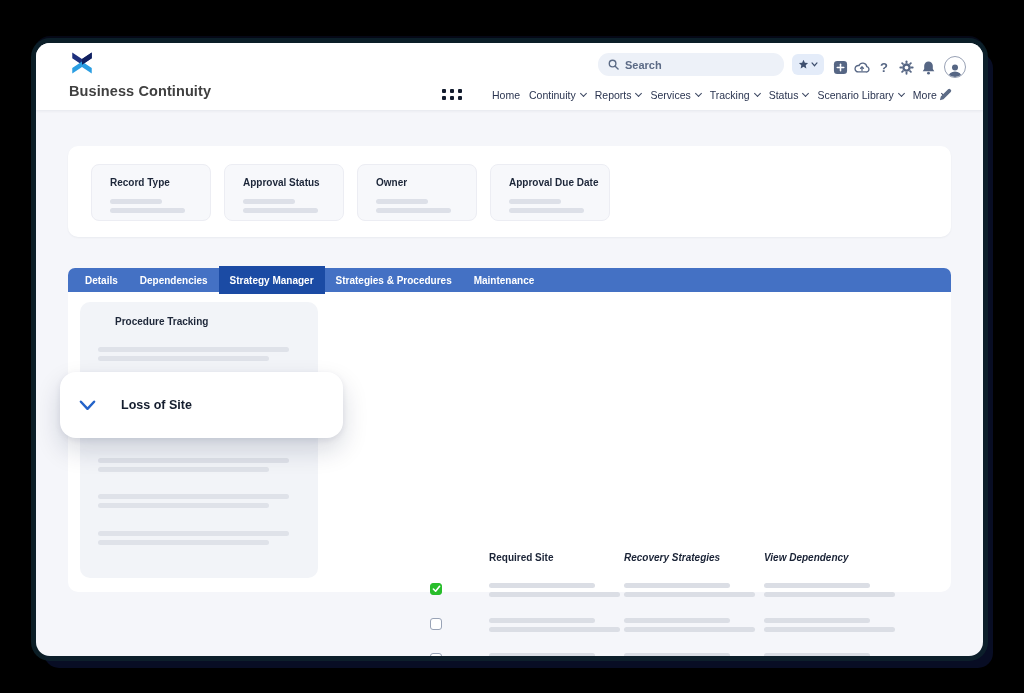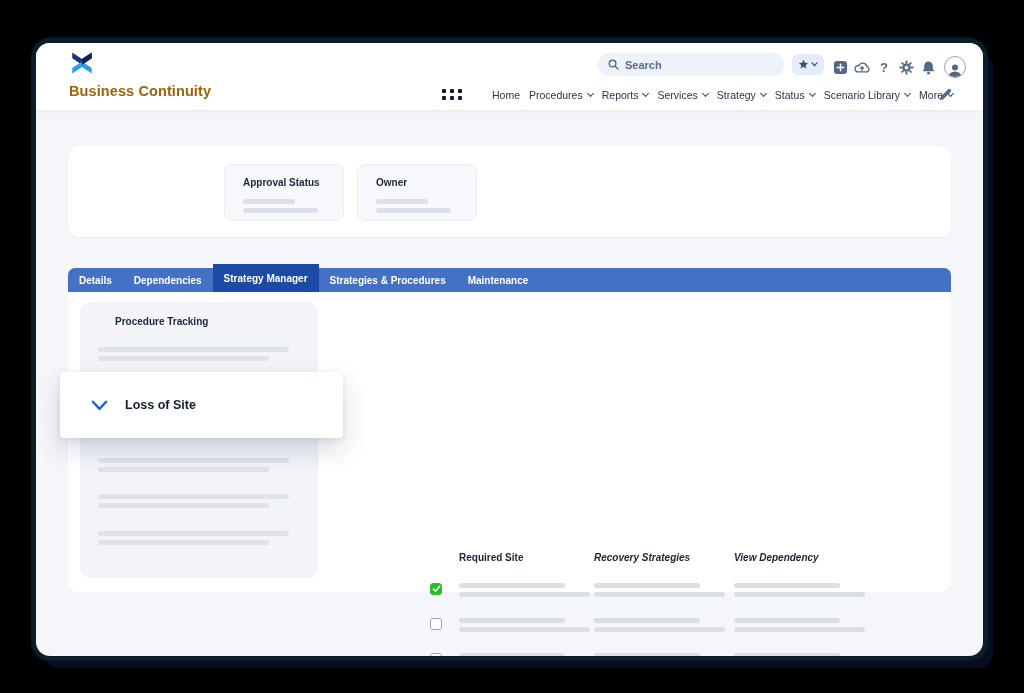--- a/index.html
+++ b/index.html
@@ -11,21 +11,21 @@
   .window {
     position:absolute; left:36px; top:43px; width:947px; height:613px;
     background:var(--page-bg,#f5f6fa); border-radius:14px; overflow:hidden;
     box-shadow: 0 0 0 5px rgba(13,34,44,0.85), 9px 11px 0 1px rgba(9,14,40,0.9), 0 -5px 0 2px rgba(9,14,40,0.55);
   }
 
   
   .appbar { position:absolute; left:0; top:0; right:0; height:67px; background:#fff;
             box-shadow:0 1px 3px rgba(20,30,60,0.07); z-index:3; }
   .logo { position:absolute; left:33px; top:7px; width:26px; height:26px; }
-  .brand { position:absolute; left:33px; top:40px; font-size:14.5px; font-weight:700; color:#a16207; letter-spacing:.1px; }
+  .brand { position:absolute; left:33px; top:40px; font-size:14.5px; font-weight:700; color:#404040; letter-spacing:.1px; }
 
   .search { position:absolute; left:562px; top:10px; width:186px; height:23px; background:#edf1f8;
             border-radius:11px; display:flex; align-items:center; gap:6px; padding:0 10px; }
   .search svg { flex:0 0 auto; }
   .search input { border:none; outline:none; background:transparent; font-size:11px; color:#45536e; width:100%;
                   font-family:inherit; font-weight:600; }
   .search input::placeholder { color:#5c6b86; opacity:1; }
 
   .fav-pill { position:absolute; left:756px; top:11px; width:32px; height:21px; background:#e4ecf9;
               border-radius:6px; display:flex; align-items:center; justify-content:center; gap:2px; cursor:pointer; }
@@ -50,46 +50,46 @@
   .filters-card { position:absolute; left:32px; top:103px; width:883px; height:91px; background:#fff;
                   border-radius:10px; box-shadow:0 1px 2px rgba(20,30,60,0.05); }
   .field-card { position:absolute; top:18px; width:120px; height:57px; background:#f7f8fb;
                 border:1px solid #ecedf3; border-radius:8px; padding:12px 0 0 18px; }
   .field-label { font-size:10px; font-weight:700; color:#1c2639; white-space:nowrap; }
   .sk { background:#dde0e8; border-radius:2.5px; height:5px; }
   .field-card .sk1 { width:52px; margin-top:11px; }
   .field-card .sk2 { width:75px; margin-top:4px; }
 
   .tabsbar { position:absolute; left:32px; top:225px; width:883px; height:24px; background:var(--tab-bar,#4471c4);
-             border-radius:7px 7px 0 0; display:flex; align-items:flex-end; padding-left:0; z-index:2; }
+             border-radius:7px 7px 0 0; display:flex; align-items:center; padding-left:6px; z-index:2; }
   .tab { height:24px; display:flex; align-items:center; padding:0 11px; font-size:10px; font-weight:700;
          color:#fff; cursor:pointer; white-space:nowrap; }
   .tab.active { background:var(--tab-active,#1b4ba4); height:28px; }
 
   .content-panel { position:absolute; left:32px; top:249px; width:883px; height:300px; background:#fff;
                    border-radius:0 0 10px 10px; z-index:1; }
 
   .procedure-panel { position:absolute; left:12px; top:10px; width:238px; height:276px;
                      background:#f2f4f8; border-radius:10px; }
   .panel-title { position:absolute; left:17px; top:14px; font-size:10px; font-weight:700; color:#1d2638;padding-left:18px; }
   .skgroup { position:absolute; left:18px; }
   .skgroup .sk1 { width:191px; background:#dfe2e9; }
   .skgroup .sk2 { width:171px; background:#dfe2e9; margin-top:4px; }
 
   .loss-card { position:absolute; left:24px; top:329px; width:283px; height:66px; background:#fff;
-               border-radius:4px; z-index:6; display:flex; align-items:center; padding-left:31px; gap:17px;
+               border-radius:16px; z-index:6; display:flex; align-items:center; padding-left:19px; gap:25px;
                box-shadow:0 12px 26px rgba(15,25,60,0.16), 0 2px 6px rgba(15,25,60,0.08); cursor:pointer; }
   .loss-label { font-size:12.5px; font-weight:700; color:#141d2e; }
 
   
   .strategy-table { position:absolute; left:362px; top:260px; }
   .t-head { display:flex; }
   .t-head .th { font-size:10px; font-weight:700; color:#1a2336; }
   .cb-col { width:29px; flex:0 0 29px; }
-  .col { width:135px; flex:0 0 135px; }
+  .col { width:135px; flex:0 0 135px;margin-left:30px; }
   .col2 { width:140px; flex:0 0 140px;font-style:italic; }
   .t-row { display:flex; margin-top:21px; align-items:flex-start; height:14px; }
   .t-row:first-of-type { margin-top:20px; }
   .checkbox { width:12px; height:12px; border:1.5px solid #99a3b6; border-radius:3px; background:#fff;
               display:flex; align-items:center; justify-content:center; cursor:pointer; margin-top:0; }
   .checkbox.checked { background:var(--check-green,#28bd2b); border-color:var(--check-green,#28bd2b); }
   .cell .sk1 { width:106px; background:#dbdee5; }
   .cell .sk2 { width:131px; background:#dbdee5; margin-top:4px; }
 </style>
 </head>
@@ -181,33 +181,33 @@
             <i></i>
             <i></i>
             <i></i>
             <i></i>
         </span>
         <span class="nav-items" id="nav-items">
             <span class="nav-item">
               <span class="nav-label">Home</span>
             </span>
             <span class="nav-item">
-              <span class="nav-label">Procedures</span>
+              <span class="nav-label">Continuity</span>
               <span class="caret"></span>
             </span>
             <span class="nav-item">
               <span class="nav-label">Reports</span>
               <span class="caret"></span>
             </span>
             <span class="nav-item">
               <span class="nav-label">Services</span>
               <span class="caret"></span>
             </span>
             <span class="nav-item">
-              <span class="nav-label">Strategy</span>
+              <span class="nav-label">Tracking</span>
               <span class="caret"></span>
             </span>
             <span class="nav-item">
               <span class="nav-label">Status</span>
               <span class="caret"></span>
             </span>
             <span class="nav-item">
               <span class="nav-label">Scenario Library</span>
               <span class="caret"></span>
             </span>
@@ -219,27 +219,37 @@
       </nav>
       <span class="pencil">
         <svg width="15" height="15" viewBox="0 0 16 16">
           <path d="M2 14 L3 10.2 L10.8 2.4 a1.6 1.6 0 0 1 2.3 0 l0.5 0.5 a1.6 1.6 0 0 1 0 2.3 L5.8 13 Z" fill="#5c6b86"></path>
         </svg>
       </span>
     </header>
 
 
     <section class="filters-card" id="filters-card">
+        <div class="field-card" style="left: 23px;">
+    <div class="field-label">Record Type</div>
+    <div class="sk sk1"></div>
+    <div class="sk sk2"></div>
+  </div>
         <div class="field-card" style="left: 156px;">
     <div class="field-label">Approval Status</div>
     <div class="sk sk1"></div>
     <div class="sk sk2"></div>
   </div>
         <div class="field-card" style="left: 289px;">
     <div class="field-label">Owner</div>
+    <div class="sk sk1"></div>
+    <div class="sk sk2"></div>
+  </div>
+        <div class="field-card" style="left: 422px;">
+    <div class="field-label">Approval Due Date</div>
     <div class="sk sk1"></div>
     <div class="sk sk2"></div>
   </div>
       </section>
 
     <div class="tabsbar" id="tabsbar">
         <span class="tab">Details</span>
         <span class="tab">Dependencies</span>
         <span class="tab active">Strategy Manager</span>
         <span class="tab">Strategies &amp; Procedures</span>

